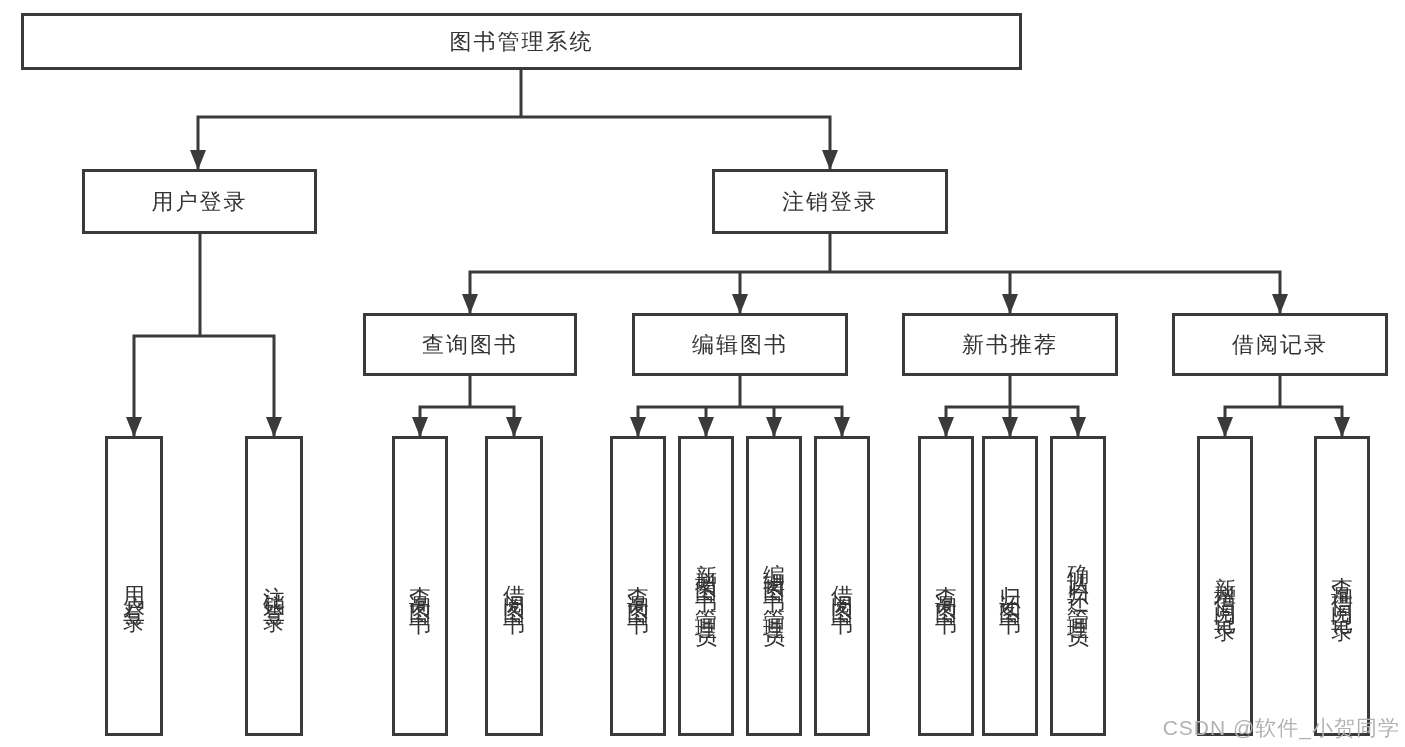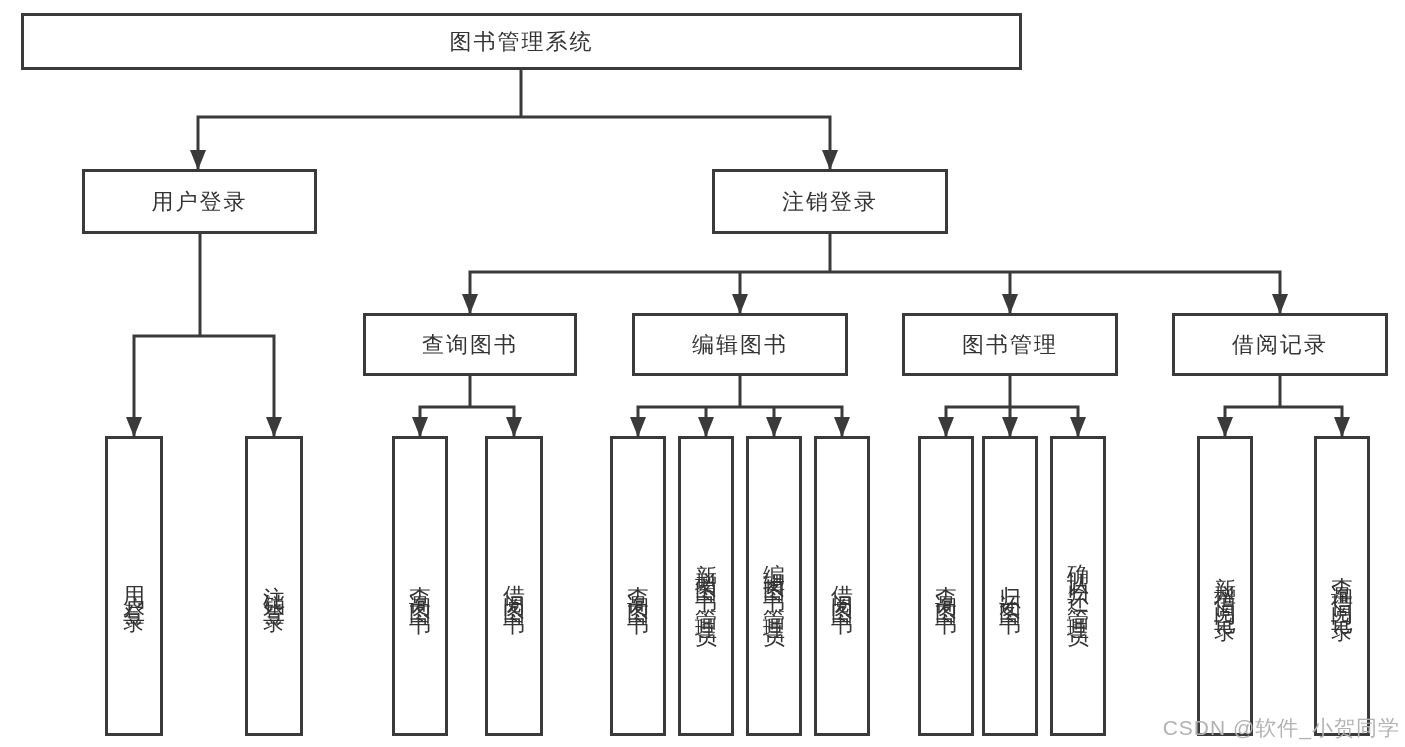--- a/index.html
+++ b/index.html
@@ -93,21 +93,21 @@
     <span>注销登录</span>
   </div>
 
   <div class="node hnode" style="left:363px;top:313px;width:214px;height:63px">
     <span>查询图书</span>
   </div>
   <div class="node hnode" style="left:632px;top:313px;width:216px;height:63px">
     <span>编辑图书</span>
   </div>
   <div class="node hnode" style="left:902px;top:313px;width:216px;height:63px">
-    <span>图书管理</span>
+    <span>新书推荐</span>
   </div>
   <div class="node hnode" style="left:1172px;top:313px;width:216px;height:63px">
     <span>借阅记录</span>
   </div>
 
   <div class="node leaf" style="left:105px;top:436px;width:58px;height:300px">
     <span>用户登录</span>
   </div>
   <div class="node leaf" style="left:245px;top:436px;width:58px;height:300px">
     <span>注销登录</span>

